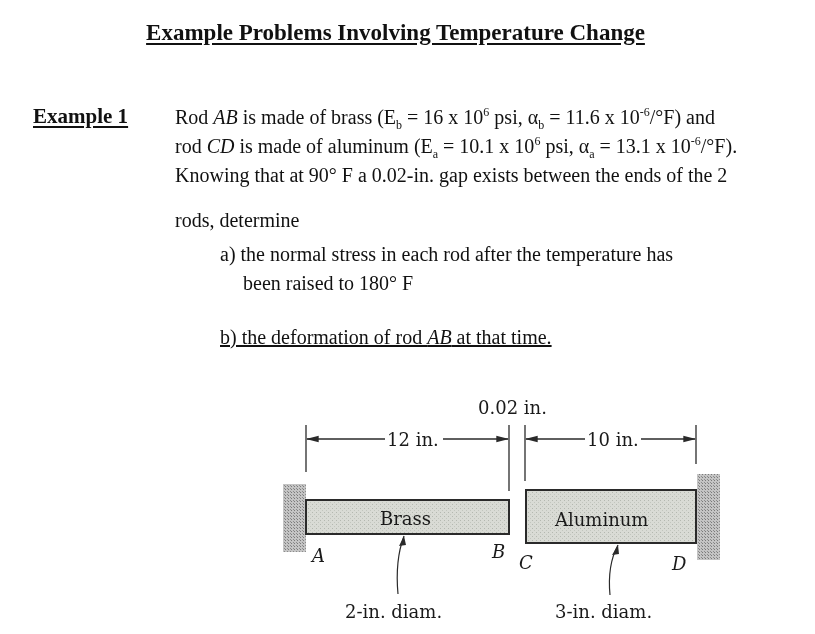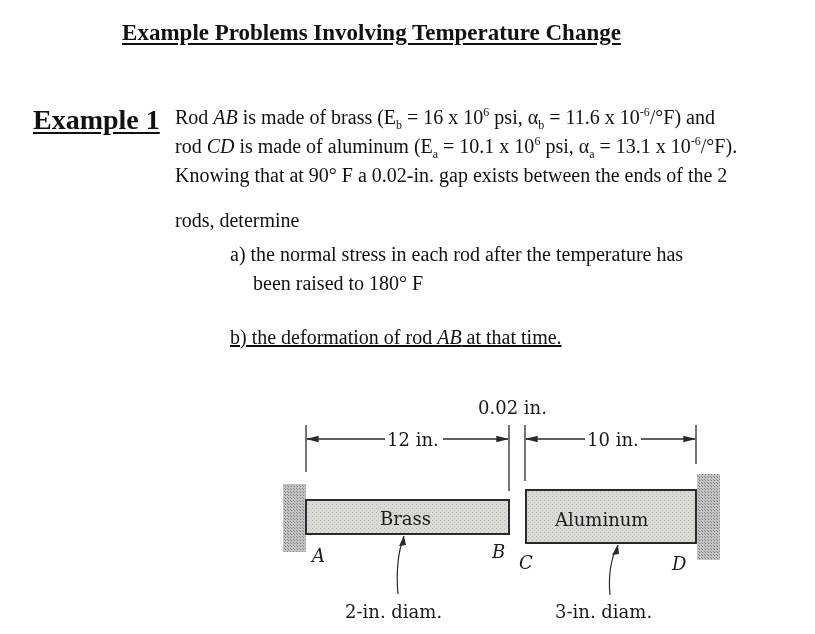--- a/index.html
+++ b/index.html
@@ -3,29 +3,29 @@
 <meta charset="utf-8">
 <style>
   html, body { margin: 0; padding: 0; }
   body {
     width: 815px; height: 634px; background: #ffffff; position: relative; overflow: hidden;
     font-family: "Liberation Serif", "DejaVu Serif", serif; color: #111;
   }
   .abs { position: absolute; white-space: nowrap; }
   .title {
     left: 0; width: 743px; top: 20px; text-align: center;
-    font-size: 23px; font-weight: bold; text-decoration: underline; text-underline-offset: 3px;
+    font-size: 23px; font-weight: bold; text-decoration: underline; text-underline-offset: 3px; padding-left: 24px;
   }
   .ex-label {
-    left: 33px; top: 104px; font-size: 28px; font-weight: bold; text-decoration: underline; text-underline-offset: 3px;
+    left: 33px; top: 104px; font-size: 21px; font-weight: bold; text-decoration: underline; text-underline-offset: 3px;
   }
   .para { left: 175px; font-size: 20px; line-height: 29px; }
   .para i { font-style: italic; }
   sub, sup { font-size: 12px; line-height: 0; }
-  .item { font-size: 20px; margin-left: 10px; }
+  .item { font-size: 20px; }
   .diagram { position: absolute; left: 0; top: 0; width: 815px; height: 634px; }
   .dtext { font-family: "DejaVu Serif", "Liberation Serif", serif; font-size: 18px; fill: #1a1a1a; }
   .dital { font-family: "DejaVu Serif", "Liberation Serif", serif; font-size: 18px; font-style: italic; fill: #1a1a1a; }
 </style>
 </head>
 <body>
 
 <div class="abs title">Example Problems Involving Temperature Change</div>
 
 <div class="abs ex-label">Example 1</div>

